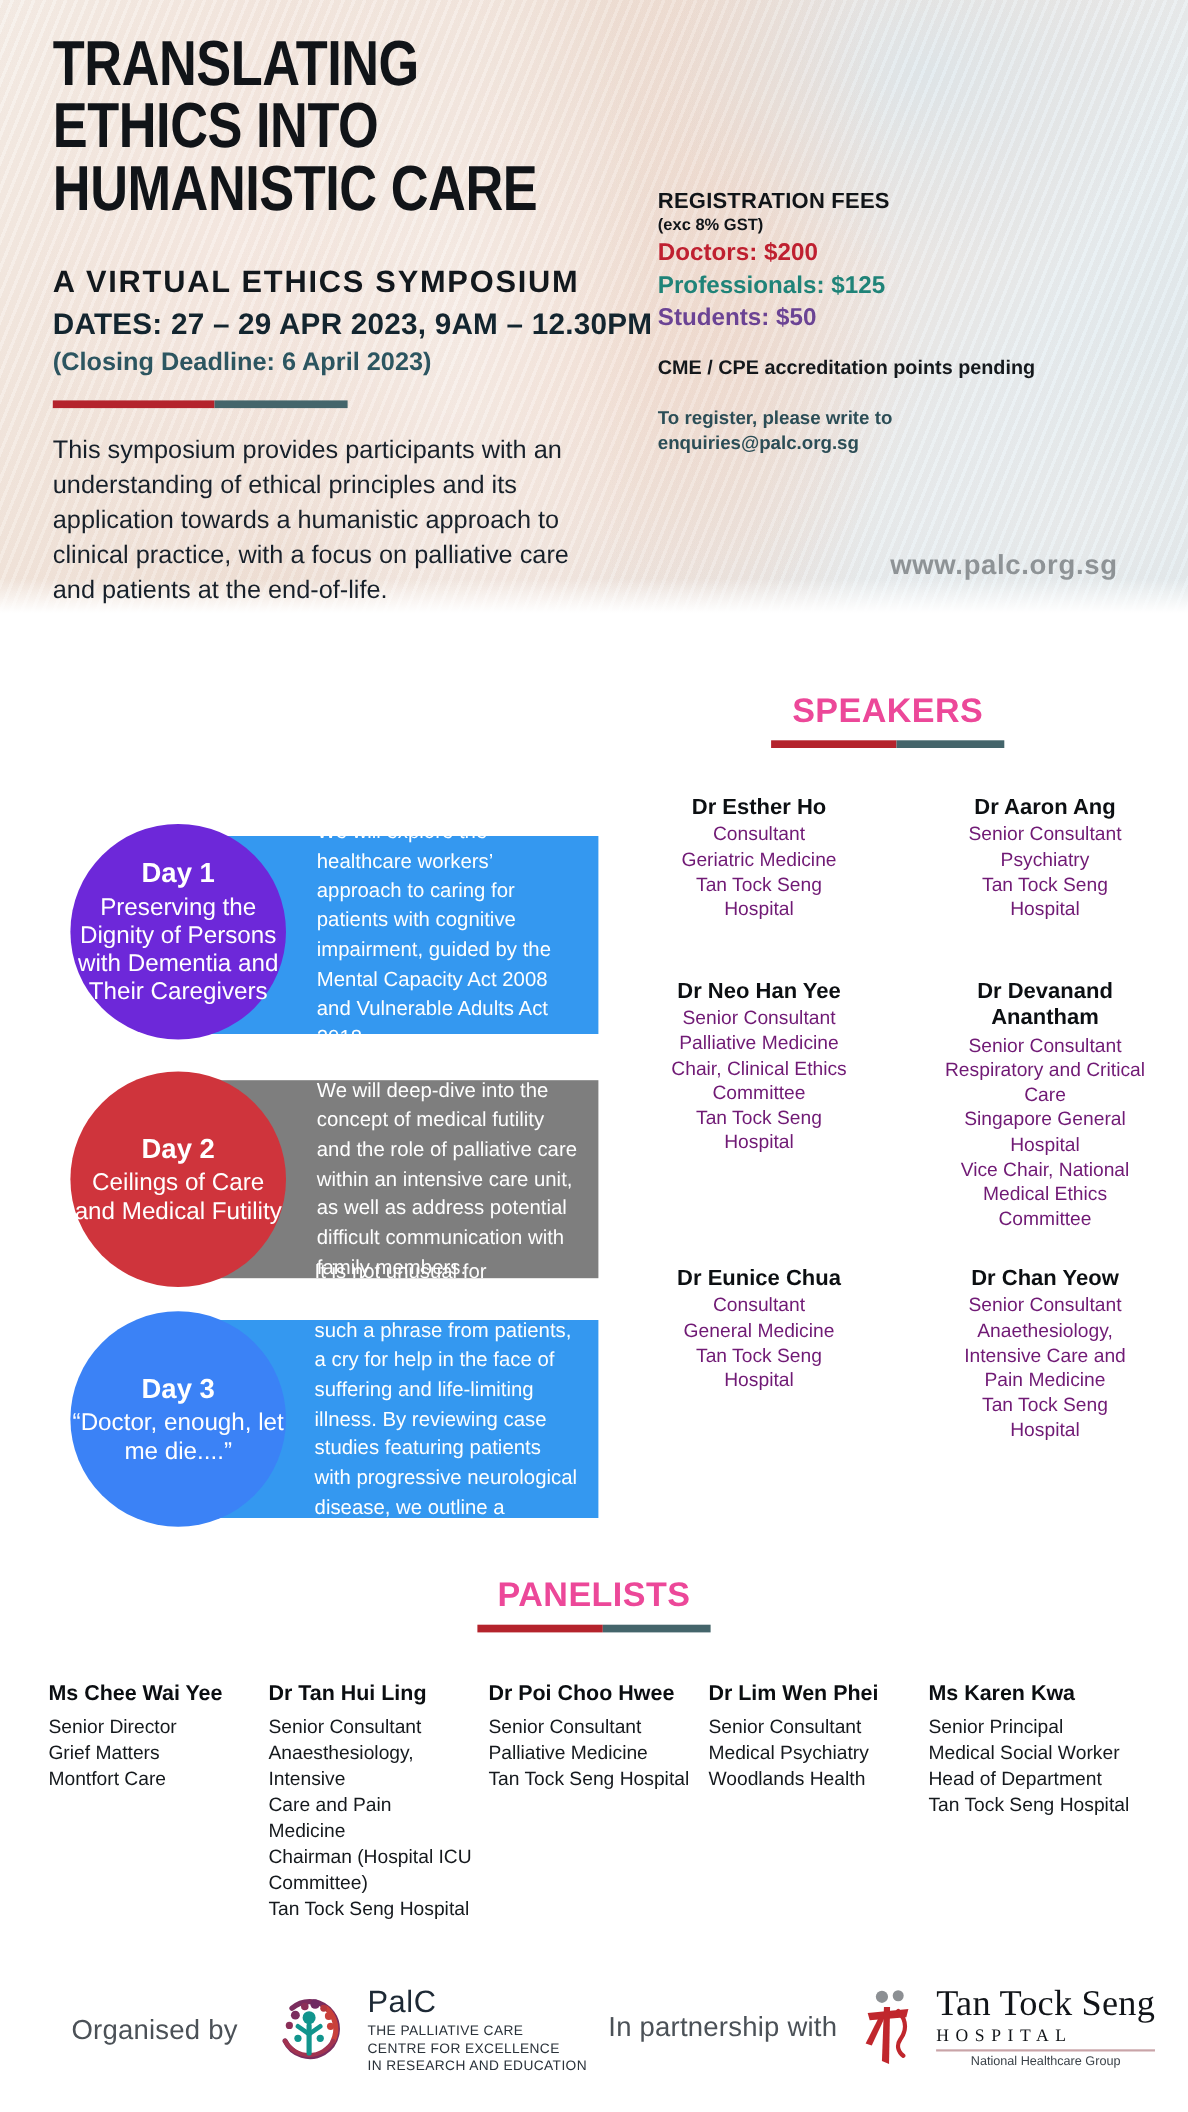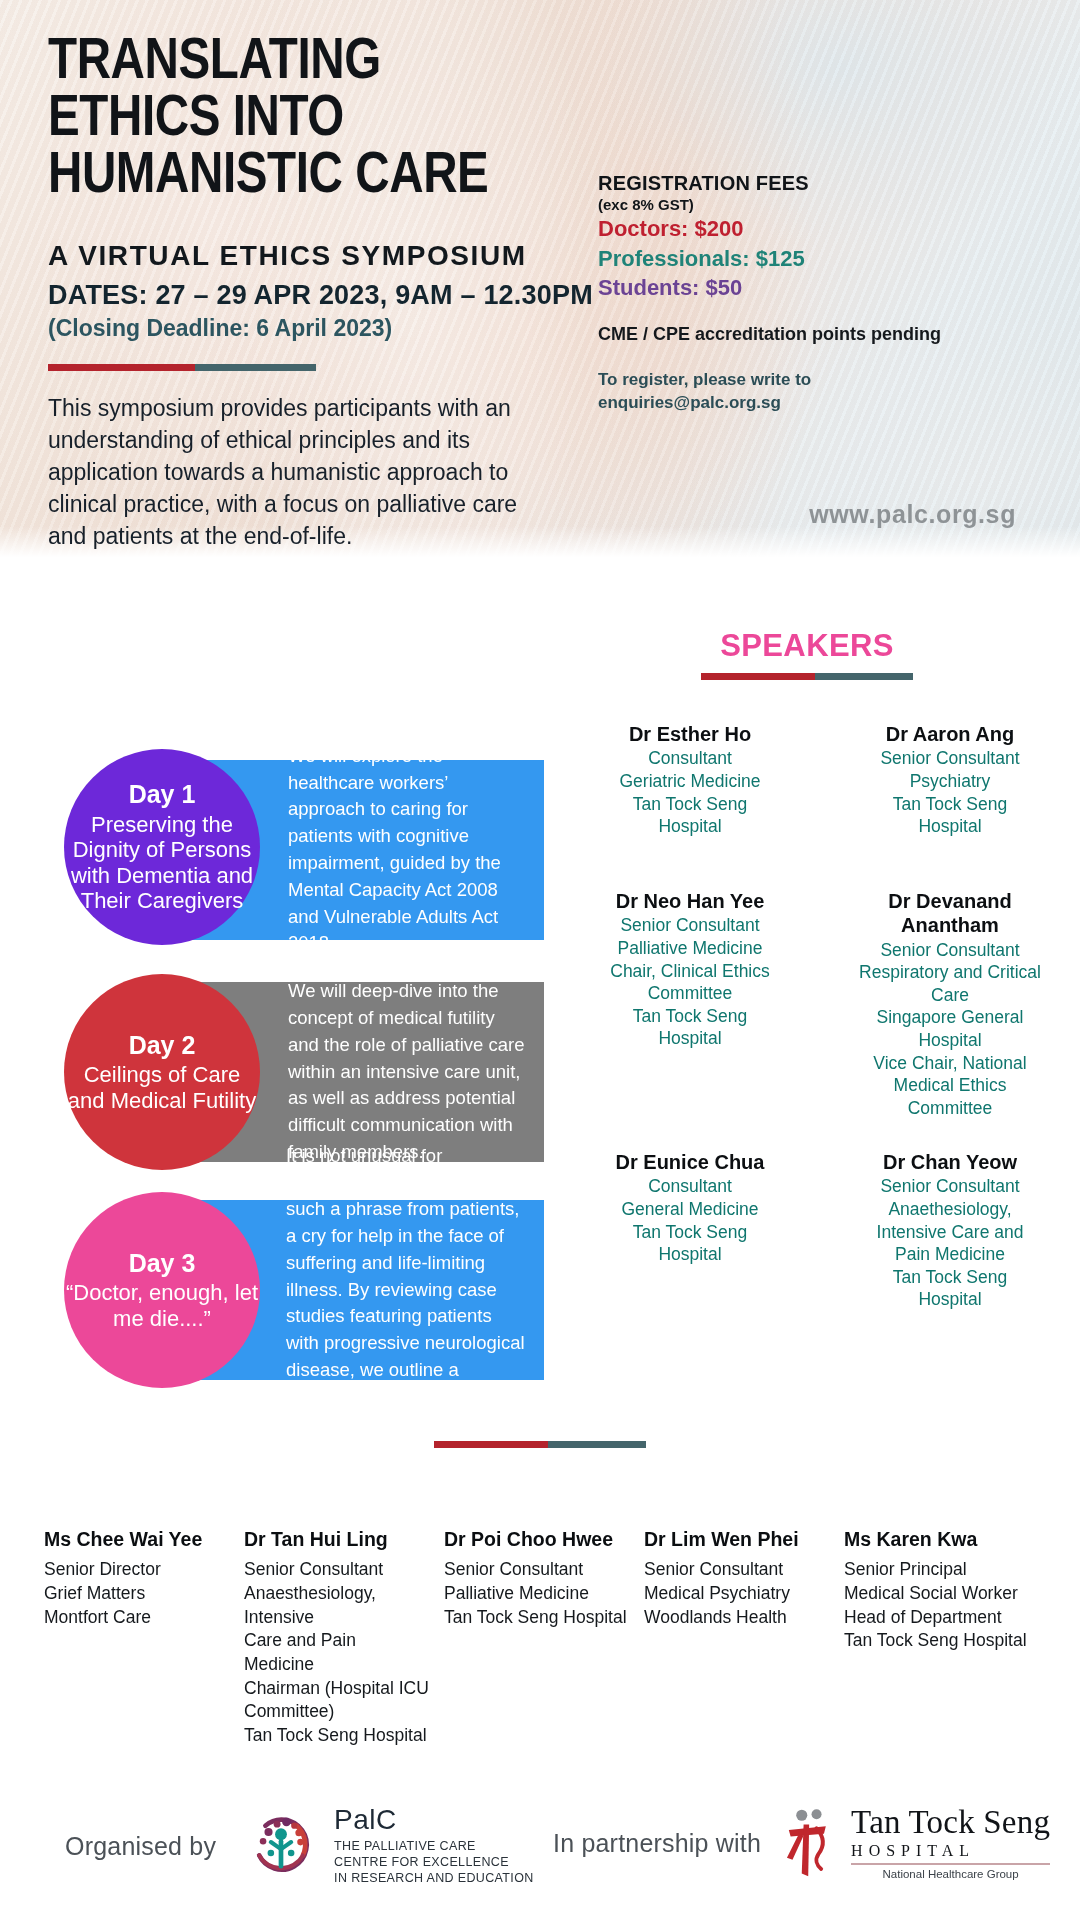--- a/index.html
+++ b/index.html
@@ -137,28 +137,28 @@
   #day1 .day-circle { width: 196px; height: 196px; margin-left: 24px; background: #6d28d9; margin-top: -6px; }
   #day1 .day-desc { width: 320px; margin-left: 10px; }
 
   #day2 { top: 982px; height: 180px; }
   #day2 .band-bg { background: #7e7e7e; }
   #day2 .day-circle { width: 196px; height: 196px; margin-left: 24px; background: #cf343c; }
   #day2 .day-desc { width: 320px; margin-left: 10px; }
 
   #day3 { top: 1200px; height: 180px; }
   #day3 .band-bg { background: #3498f0; }
-  #day3 .day-circle { width: 196px; height: 196px; margin-left: 24px; background: #ec4899; }
+  #day3 .day-circle { width: 196px; height: 196px; margin-left: 24px; background: #3b82f6; }
   #day3 .day-desc { width: 322px; margin-left: 8px; }
 
   
   .speaker-grid { position: absolute; left: 560px; width: 520px; display: flex; }
   .speaker-col { flex: 1 1 50%; text-align: center; padding: 0 10px; }
   .sp-name { font-size: 20px; font-weight: 700; color: #0c0f12; line-height: 1.22; }
-  .sp-meta { font-size: 17.5px; color: #0f766e; line-height: 1.29; margin-top: 1px; white-space: pre-line; }
+  .sp-meta { font-size: 17.5px; color: #701a75; line-height: 1.29; margin-top: 1px; white-space: pre-line; }
 
   #sp-day1 { top: 722px; }
   #sp-day2 { top: 889px; }
   #sp-day3 { top: 1150px; }
 
   
   .panelists-grid {
     position: absolute; left: 44px; top: 1528px; width: 1000px;
     display: flex; gap: 0;
   }
@@ -312,20 +312,21 @@
       <div class="sp-meta">Senior Consultant
 Anaethesiology,
 Intensive Care and
 Pain Medicine
 Tan Tock Seng
 Hospital</div>
     </div>
   </div>
 
   <div class="sec-head panelists-head">
+    <div class="sec-title">PANELISTS</div>
     <div class="sec-rule">
       <div class="r-red"></div>
       <div class="r-teal"></div>
     </div>
   </div>
 
   <div class="panelists-grid">
     <div class="panel-col">
       <div class="pn-name">Ms Chee Wai Yee</div>
       <div class="pn-meta">Senior Director

